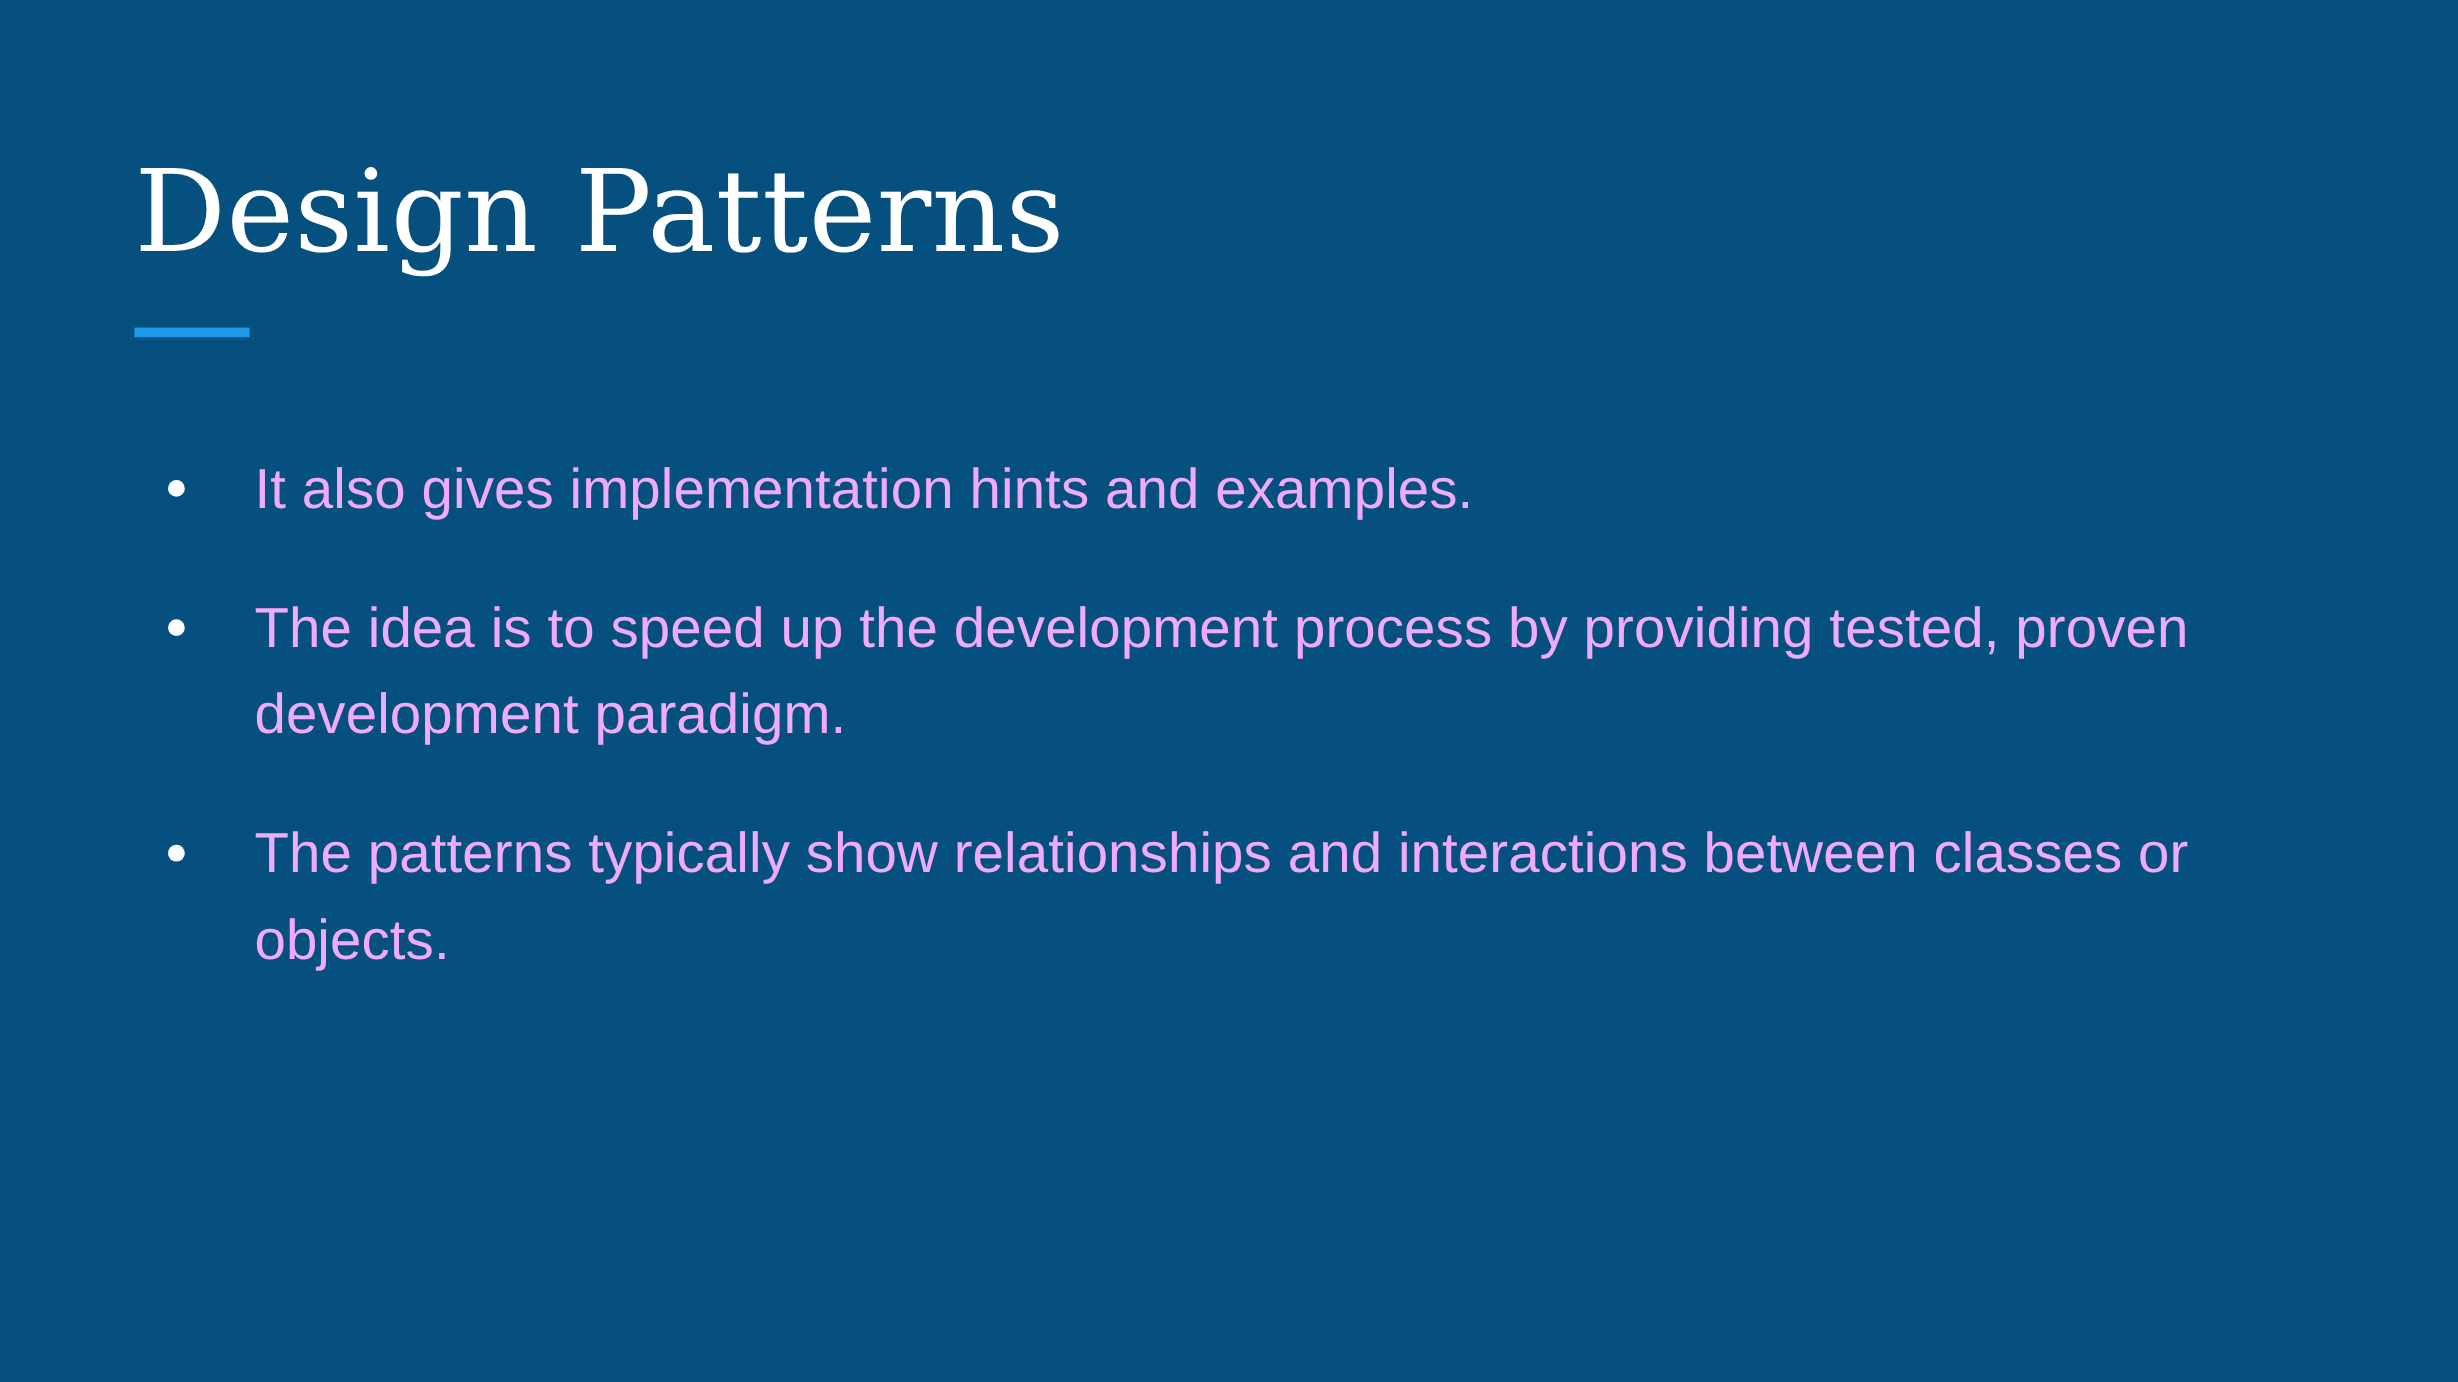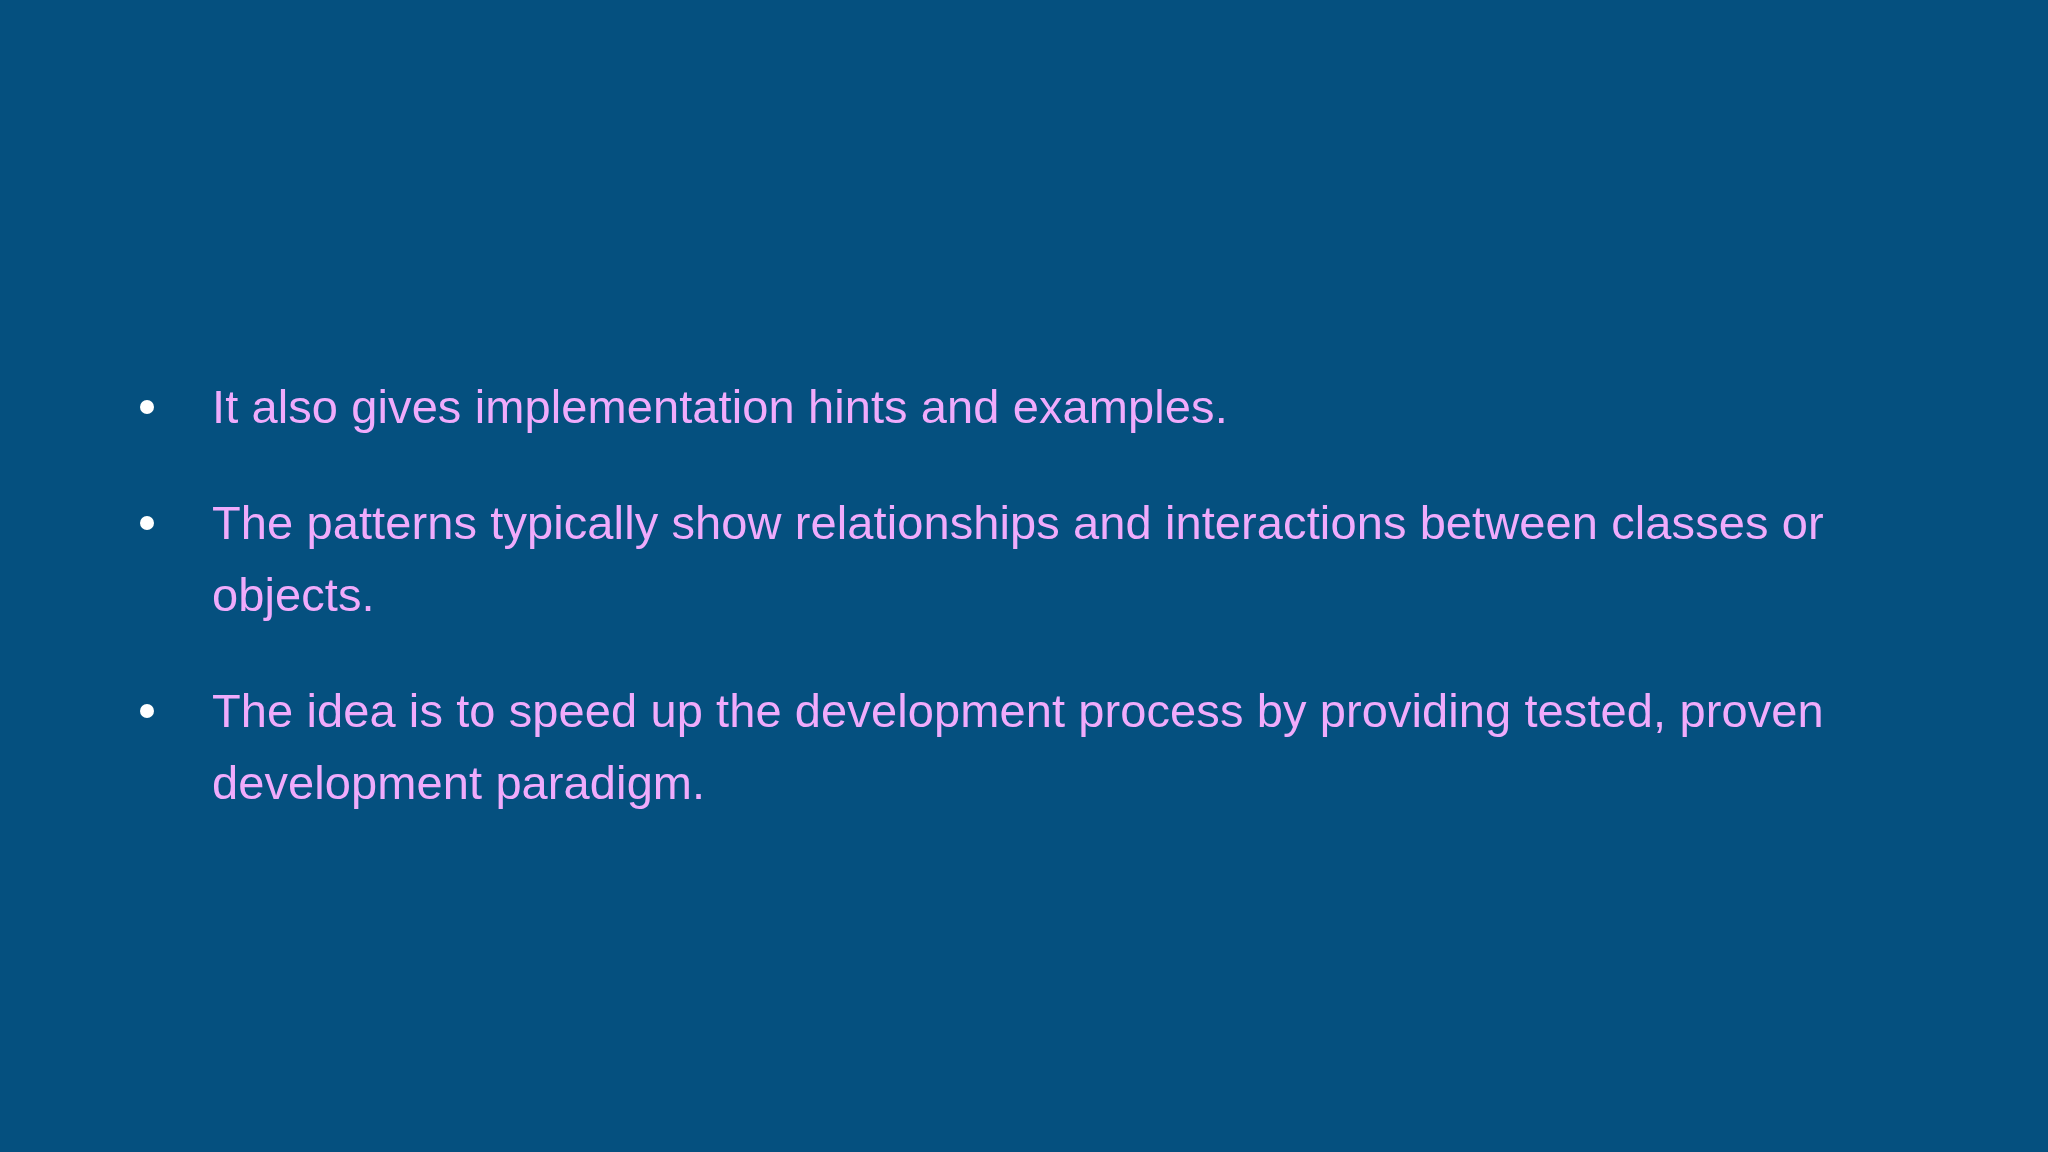--- a/index.html
+++ b/index.html
@@ -90,33 +90,37 @@
 
   .bullet-text {
     display: block;
   }
 </style>
 </head>
 <body>
 
 <div class="slide">
 
+  <div class="title-block">
+    <h1 class="slide-title">Design Patterns</h1>
+    <div class="title-accent"></div>
+  </div>
 
   <ul class="bullet-list">
 
     <li class="bullet-item">
       <span class="bullet-marker"></span>
       <span class="bullet-text">It also gives implementation hints and examples.</span>
     </li>
 
     <li class="bullet-item">
       <span class="bullet-marker"></span>
-      <span class="bullet-text">The patterns typically show relationships and interactions between classes or objects.</span>
+      <span class="bullet-text">The idea is to speed up the development process by providing tested, proven development paradigm.</span>
     </li>
 
     <li class="bullet-item">
       <span class="bullet-marker"></span>
-      <span class="bullet-text">The idea is to speed up the development process by providing tested, proven development paradigm.</span>
+      <span class="bullet-text">The patterns typically show relationships and interactions between classes or objects.</span>
     </li>
 
   </ul>
 
 </div>
 
 </body></html>

